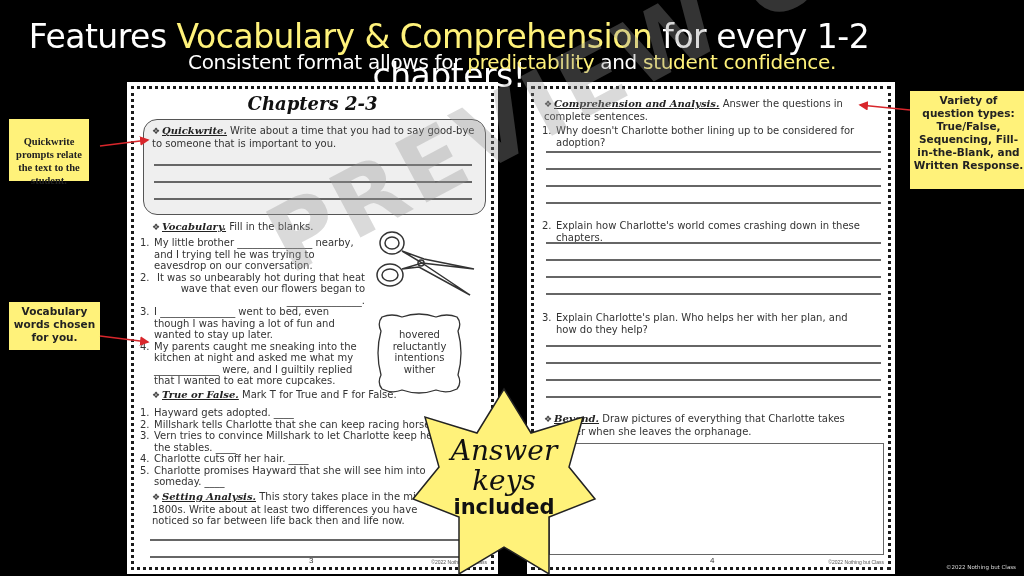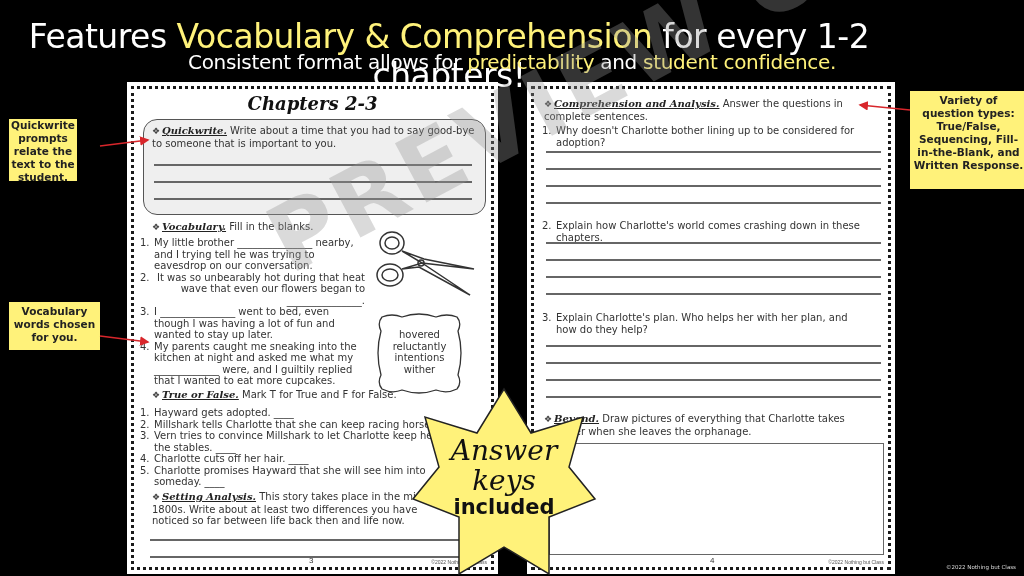--- a/index.html
+++ b/index.html
@@ -37,21 +37,21 @@
 
   .foot-num { position: absolute; bottom: 2px; font-size: 8px; color: #333; }
   .foot-copy { position: absolute; right: 4px; bottom: 2px; font-size: 5px; color: #555; }
 
   .watermark { position: absolute; left: 250px; top: 200px; font-family: "DejaVu Sans", sans-serif; font-weight: bold;
     font-size: 92px; color: rgba(150,150,150,0.35); transform: rotate(-28deg); transform-origin: left top;
     white-space: nowrap; letter-spacing: 4px; pointer-events: none; }
 
   .callout { position: absolute; background: #fff27a; color: #222; text-align: center; font-family: "DejaVu Sans", sans-serif;
     font-size: 10.5px; line-height: 13px; font-weight: bold; padding: 3px 2px; }
-  #callout-quickwrite { left: 9px; top: 119px; width: 68px; height: 62px; padding-top: 0; }
+  #callout-quickwrite { left: 9px; top: 119px; width: 80px; height: 62px; padding-top: 16px; font-family: Liberation Serif, serif; }
   #callout-vocab { left: 9px; top: 302px; width: 91px; height: 48px; padding-top: 3px; }
   #callout-types { left: 910px; top: 91px; width: 117px; height: 98px; padding-top: 3px; }
 
   .arrow { position: absolute; pointer-events: none; }
 
   .star { position: absolute; left: 411px; top: 387px; width: 186px; height: 189px; }
   .star-text1 { position: absolute; left: 411px; top: 436px; width: 186px; text-align: center;
     font-family: "DejaVu Serif", serif; font-style: italic; font-size: 28px; color: #111; line-height: 30px; }
   .star-text2 { position: absolute; left: 411px; top: 495px; width: 186px; text-align: center;
     font-family: "DejaVu Sans", sans-serif; font-weight: bold; font-size: 21px; color: #111; }

